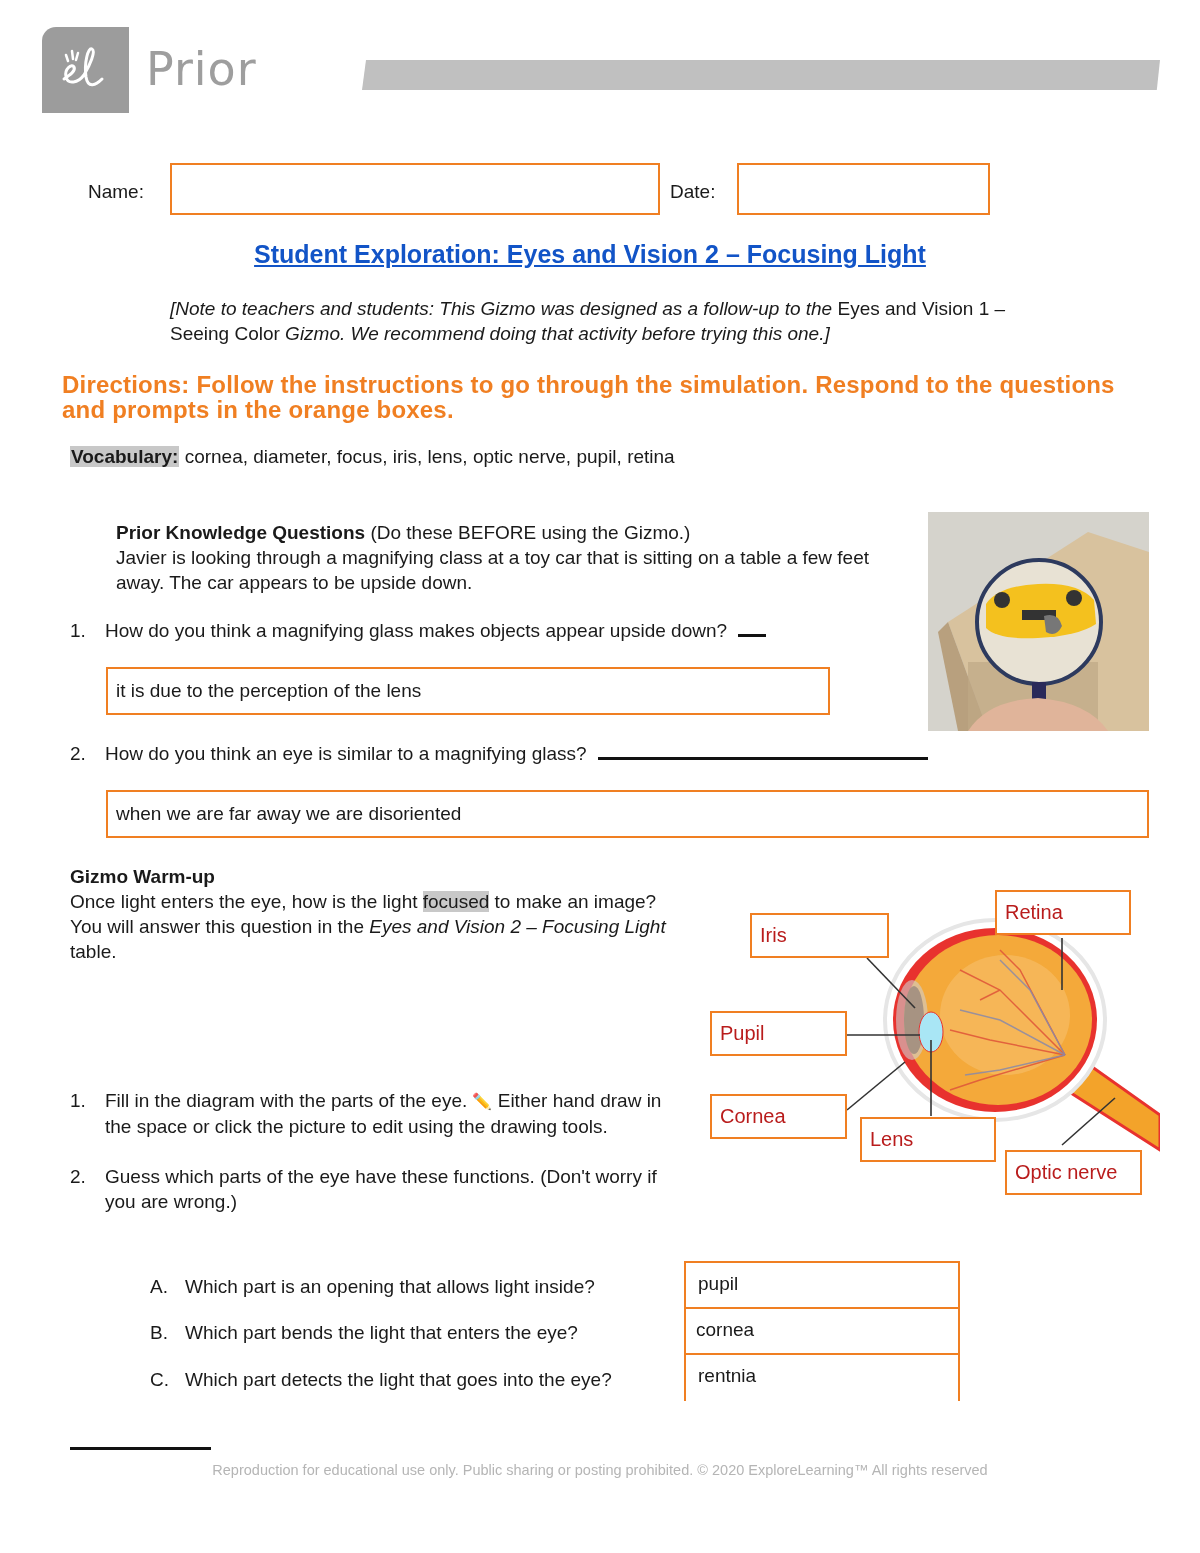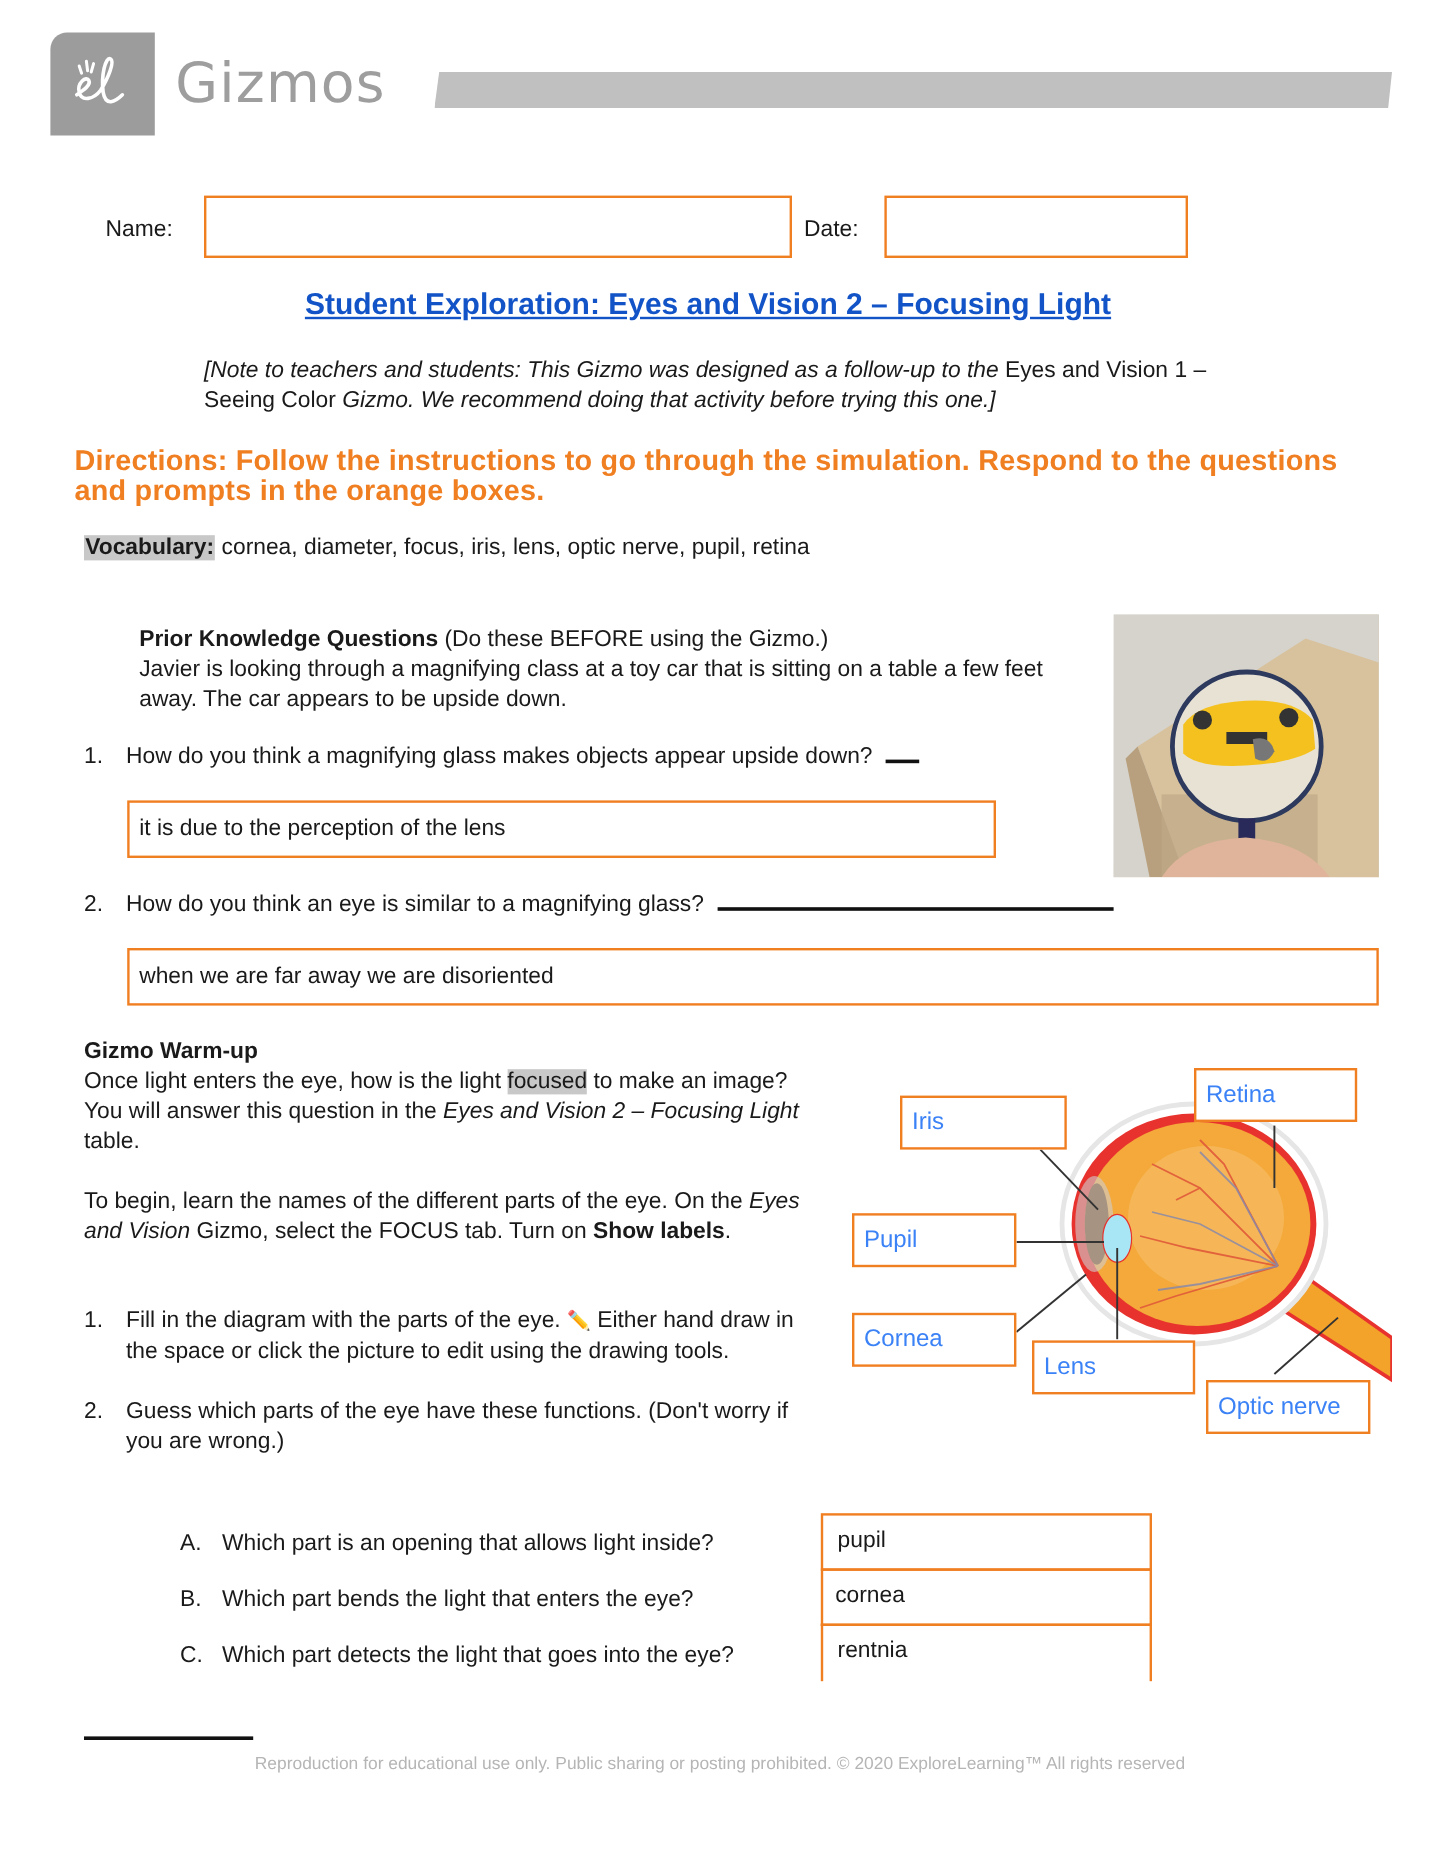--- a/index.html
+++ b/index.html
@@ -67,33 +67,33 @@
     font-size: 19px; line-height: 42px; padding-left: 12px;
   }
 
   .footnote-rule { left: 70px; top: 1447px; width: 141px; height: 3px; background: #111; }
   .footer { left: 0; width: 1200px; top: 1462px; text-align: center; font-size: 14.5px; color: #b5b5b5; }
 
   
   .diagram { left: 700px; top: 880px; width: 460px; height: 320px; }
   .dlabel {
     position: absolute; border: 2px solid #f07f22; background: #fff; box-sizing: border-box;
-    font-size: 20px; padding-left: 8px; line-height: 40px; color: #3b82f6;
+    font-size: 20px; padding-left: 8px; line-height: 40px; color: #b91c1c;
   }
 </style>
 </head>
 <body>
 
 <div class="abs logo-tile">
   <svg width="60" height="52" viewBox="0 0 60 52">
     <path d="M8 34 C14 30, 20 26, 18 22 C16 18, 8 24, 10 32 C12 40, 22 38, 28 30 C34 20, 40 6, 36 4 C32 2, 28 18, 30 32 C32 44, 40 40, 46 34" fill="none" stroke="#fff" stroke-width="3" stroke-linecap="round"></path>
     <path d="M10 10 L12 16 M16 6 L17 14 M22 8 L20 15" stroke="#fff" stroke-width="2.5" stroke-linecap="round"></path>
   </svg>
 </div>
-<div class="abs logo-word">Gizmos</div>
+<div class="abs logo-word">Prior</div>
 <div class="abs header-bar"></div>
 
 <div class="abs lbl" style="left:88px; top:181px;">Name:</div>
 <div class="abs obox" style="left:170px; top:163px; width:490px; height:52px;">
   <span></span>
 </div>
 <div class="abs lbl" style="left:670px; top:181px;">Date:</div>
 <div class="abs obox" style="left:737px; top:163px; width:253px; height:52px;">
   <span></span>
 </div>
@@ -147,23 +147,20 @@
     <path d="M40 219 Q60 188 110 186 Q160 190 180 219 Z" fill="#e0b49a"></path>
   </svg>
 </div>
 
 <div class="abs warm">
   <div><b>Gizmo Warm-up</b></div>
   <div>
     <span>Once light enters the eye, how is the light </span><span class="hl">focused</span><span> to make an image? You will answer this question in the </span><i>Eyes and Vision 2 – Focusing Light</i><span> table.</span>
   </div>
   <div style="height:25px;"></div>
-  <div>
-    <span>To begin, learn the names of the different parts of the eye. On the </span><i>Eyes and Vision</i><span> Gizmo, select the FOCUS tab. Turn on </span><b>Show labels</b><span>.</span>
-  </div>
 </div>
 
 <div class="abs steps">
   <div class="step">
     <span class="num">1.</span>
     <span>
       <span>Fill in the diagram with the parts of the eye. </span><span style="font-size:16px;">✏️</span><span> Either hand draw in the space or click the picture to edit using the drawing tools.</span>
     </span>
   </div>
   <div class="step">

